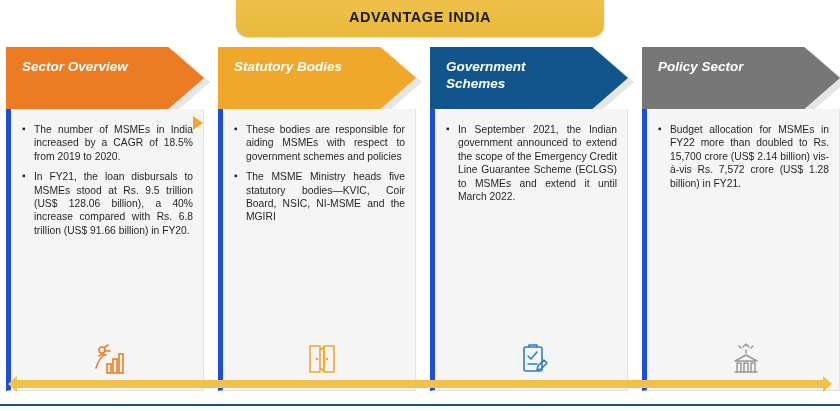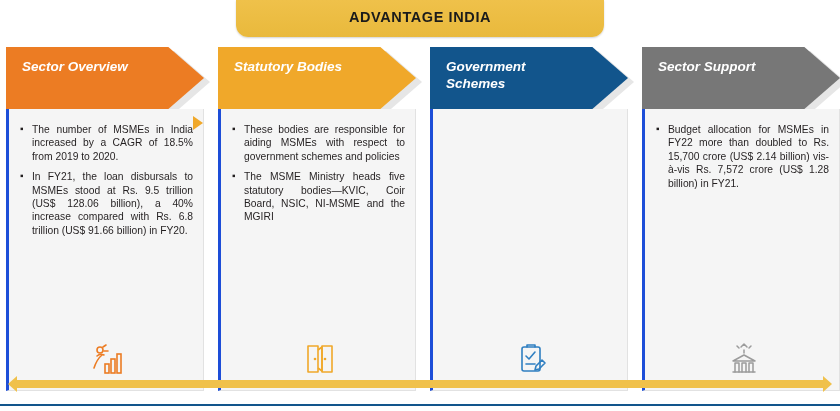--- a/index.html
+++ b/index.html
@@ -92,21 +92,21 @@
   .c1 .shape { background: #ec7c23; }
   .c2 .shape { background: #f0a82a; }
   .c3 .shape { background: #12558c; }
   .c4 .shape { background: #777777; }
 
   
   .panel {
     position: relative;
     width: 198px;
     background: #f5f5f5;
-    border-left: 3px solid #1d4ed8;
+    border-left: 5px solid #1d4ed8;
     border-right: 1px solid #e2e2e2;
     border-bottom: 1px solid #e2e2e2;
     min-height: 282px;
     box-sizing: border-box;
   }
   .panel ul {
     margin: 0;
     padding: 14px 10px 0 10px;
     list-style: none;
   }
@@ -254,39 +254,42 @@
     </div>
   </div>
 
   <div class="col c3">
     <div class="hdr">
       <div class="shadow"></div>
       <div class="shape"></div>
       <div class="label">Government Schemes</div>
     </div>
     <div class="panel just">
+      <ul>
+        <li>In September 2021, the Indian government announced to extend the scope of the Emergency Credit Line Guarantee Scheme (ECLGS) to MSMEs and extend it until March 2022.</li>
+      </ul>
       <div class="icon-wrap">
         <svg width="32" height="34" viewBox="0 0 32 34">
           <g fill="none" stroke="#2f7fc1" stroke-width="1.6" stroke-linejoin="round" stroke-linecap="round">
             <rect x="6" y="5" width="18" height="24" rx="2"></rect>
             <path d="M11 5 v-2 h8 v2"></path>
             <path d="M10 14 l3 3 l6 -7"></path>
             <path d="M10 22 h9"></path>
             <path d="M20 24 l6 -6 l3 3 l-6 6 l-4 1 z"></path>
           </g>
         </svg>
       </div>
     </div>
   </div>
 
   <div class="col c4">
     <div class="hdr">
       <div class="shadow"></div>
       <div class="shape"></div>
-      <div class="label">Sector Support</div>
+      <div class="label">Policy Sector</div>
     </div>
     <div class="panel just">
       <ul>
         <li>Budget allocation for MSMEs in FY22 more than doubled to Rs. 15,700 crore (US$ 2.14 billion) vis-à-vis Rs. 7,572 crore (US$ 1.28 billion) in FY21.</li>
       </ul>
       <div class="icon-wrap">
         <svg width="34" height="34" viewBox="0 0 34 34">
           <g fill="none" stroke="#9b9b9b" stroke-width="1.5" stroke-linejoin="round" stroke-linecap="round">
             <path d="M6 30 h22"></path>
             <path d="M8 30 v-9 h4 v9 M15 30 v-9 h4 v9 M22 30 v-9 h4 v9"></path>

